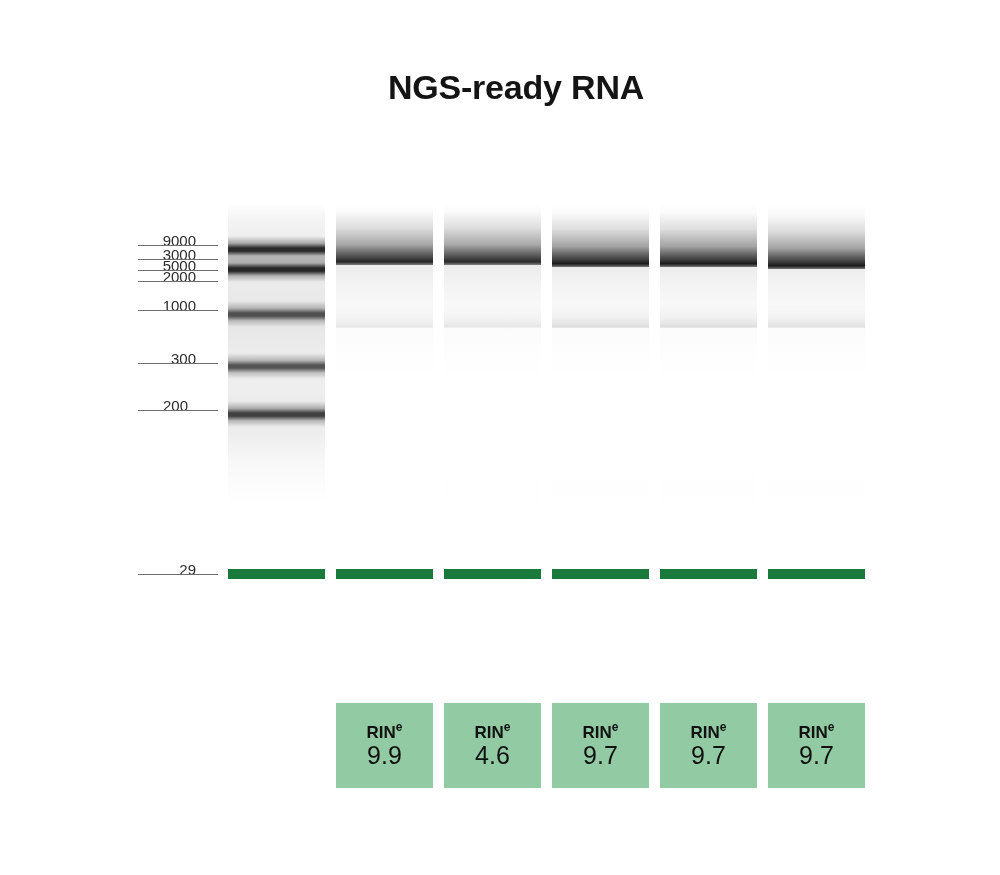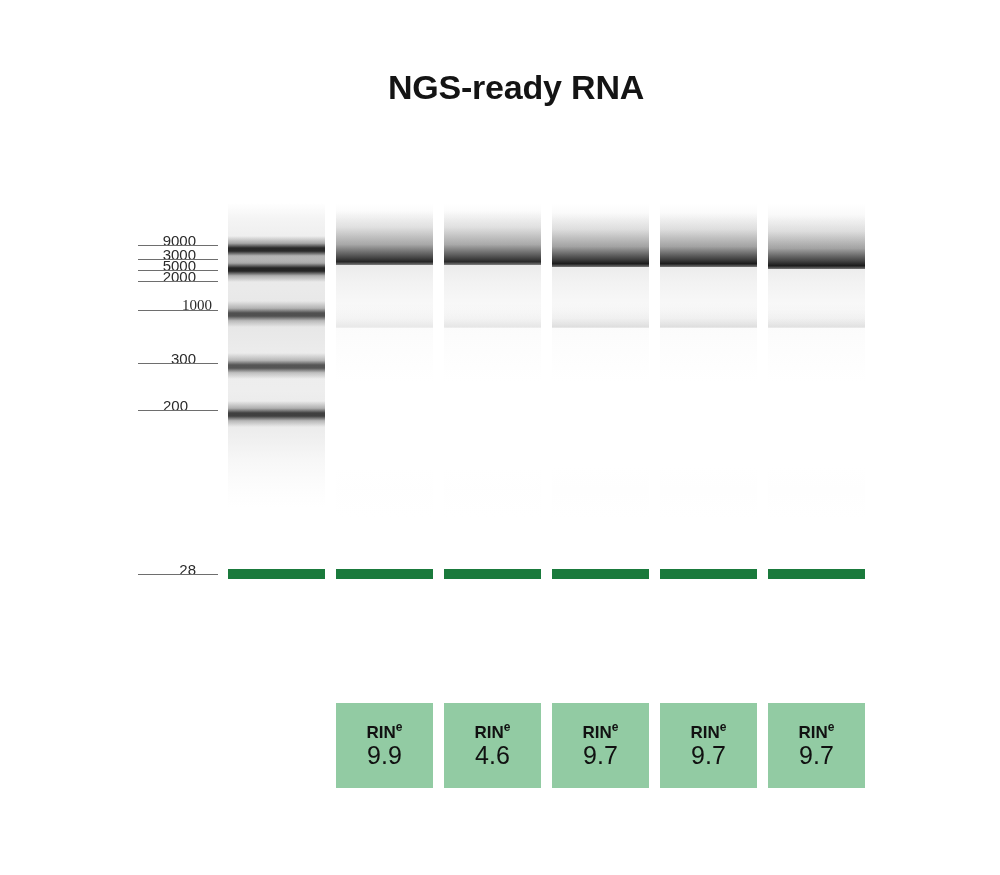--- a/index.html
+++ b/index.html
@@ -120,27 +120,27 @@
   <div id="gel">
     <div id="scale-labels">
         <div class="scale-label" style="left: 76px; width: 120px; top: 232px;">9000</div>
         <div class="scale-tick" style="left: 138px; width: 80px; top: 245px;"></div>
         <div class="scale-label" style="left: 76px; width: 120px; top: 246px;">3000</div>
         <div class="scale-tick" style="left: 138px; width: 80px; top: 259px;"></div>
         <div class="scale-label" style="left: 76px; width: 120px; top: 257px;">5000</div>
         <div class="scale-tick" style="left: 138px; width: 80px; top: 270px;"></div>
         <div class="scale-label" style="left: 76px; width: 120px; top: 268px;">2000</div>
         <div class="scale-tick" style="left: 138px; width: 80px; top: 281px;"></div>
-        <div class="scale-label" style="left: 92px; width: 120px; top: 297px; font-family: Liberation Serif, serif;">1000</div>
+        <div class="scale-label" style="left: 76px; width: 120px; top: 297px;">1000</div>
         <div class="scale-tick" style="left: 138px; width: 80px; top: 310px;"></div>
         <div class="scale-label" style="left: 76px; width: 120px; top: 350px;">300</div>
         <div class="scale-tick" style="left: 138px; width: 80px; top: 363px;"></div>
         <div class="scale-label" style="left: 68px; width: 120px; top: 397px;">200</div>
         <div class="scale-tick" style="left: 138px; width: 80px; top: 410px;"></div>
-        <div class="scale-label" style="left: 76px; width: 120px; top: 561px;">28</div>
+        <div class="scale-label" style="left: 76px; width: 120px; top: 561px;">29</div>
         <div class="scale-tick" style="left: 138px; width: 80px; top: 574px;"></div>
       </div>
     <div id="lanes">
         <div class="lane" style="left: 228px; width: 97px;">
           <div class="lane-bg" style="background: linear-gradient(rgb(255, 255, 255) 0%, rgb(244, 244, 244) 4%, rgb(233, 233, 233) 13%, rgb(234, 234, 234) 22%, rgb(230, 230, 230) 30%, rgb(237, 237, 237) 40%, rgb(238, 238, 238) 48%, rgb(233, 233, 233) 55%, rgb(239, 239, 239) 60%, rgb(247, 247, 247) 66%, rgb(252, 252, 252) 72%, rgb(255, 255, 255) 78%, rgb(255, 255, 255) 100%);"></div>
           <div class="band" style="top: 33px; height: 26px; background: linear-gradient(rgba(27, 27, 27, 0) 0%, rgba(27, 27, 27, 0.325) 28%, rgba(27, 27, 27, 0.93) 46%, rgba(27, 27, 27, 0.93) 58%, rgba(27, 27, 27, 0.28) 76%, rgba(27, 27, 27, 0) 100%);"></div>
           <div class="band" style="top: 53px; height: 26px; background: linear-gradient(rgba(27, 27, 27, 0) 0%, rgba(27, 27, 27, 0.333) 28%, rgba(27, 27, 27, 0.95) 46%, rgba(27, 27, 27, 0.95) 58%, rgba(27, 27, 27, 0.286) 76%, rgba(27, 27, 27, 0) 100%);"></div>
           <div class="band" style="top: 98px; height: 26px; background: linear-gradient(rgba(42, 42, 42, 0) 0%, rgba(42, 42, 42, 0.28) 28%, rgba(42, 42, 42, 0.8) 46%, rgba(42, 42, 42, 0.8) 58%, rgba(42, 42, 42, 0.24) 76%, rgba(42, 42, 42, 0) 100%);"></div>
           <div class="band" style="top: 150px; height: 26px; background: linear-gradient(rgba(42, 42, 42, 0) 0%, rgba(42, 42, 42, 0.275) 28%, rgba(42, 42, 42, 0.78) 46%, rgba(42, 42, 42, 0.78) 58%, rgba(42, 42, 42, 0.235) 76%, rgba(42, 42, 42, 0) 100%);"></div>
           <div class="band" style="top: 198px; height: 26px; background: linear-gradient(rgba(34, 34, 34, 0) 0%, rgba(34, 34, 34, 0.298) 28%, rgba(34, 34, 34, 0.85) 46%, rgba(34, 34, 34, 0.85) 58%, rgba(34, 34, 34, 0.255) 76%, rgba(34, 34, 34, 0) 100%);"></div>

